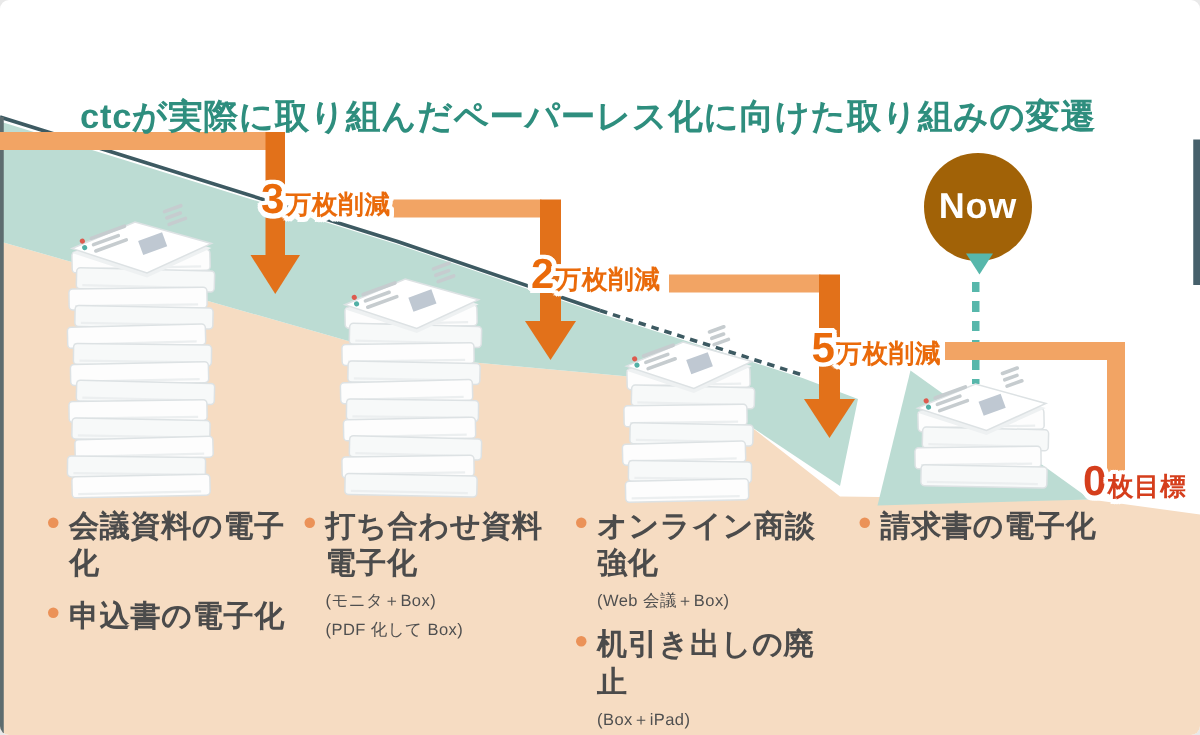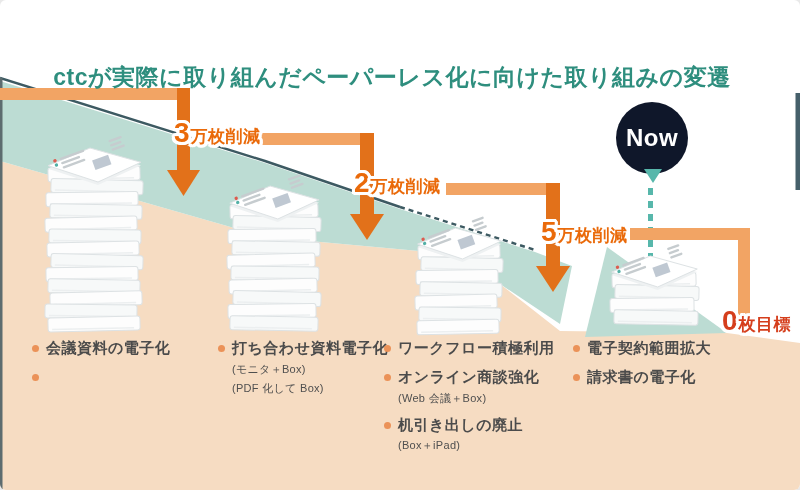--- a/index.html
+++ b/index.html
@@ -25,37 +25,37 @@
       1.5px 3px 0 #fff,-1.5px 3px 0 #fff,1.5px -3px 0 #fff,-1.5px -3px 0 #fff;
   }
   .badge .num{font-size:28px;}
   .badge .unit{font-size:17px;letter-spacing:.5px;}
   .badge.red{color:#d53e1c;}
   .b1{left:174px;top:119px;} .b2{left:354px;top:169px;}
   .b3{left:541px;top:218px;} .b4{left:722px;top:307px;}
   
   .now{
     left:616px;top:102px;width:72px;height:72px;border-radius:50%;
-    background:#0f172a;color:#fff;font-size:24px;font-weight:bold;
+    background:#a16207;color:#fff;font-size:24px;font-weight:bold;
     display:flex;align-items:center;justify-content:center;letter-spacing:.5px;
   }
   .now-tail{
     left:644px;top:169px;width:0;height:0;
     border-left:9px solid transparent;border-right:9px solid transparent;
     border-top:14px solid #57b7ab;
   }
   .now-dash{
     left:648px;top:188px;width:5px;height:68px;
     background:repeating-linear-gradient(180deg,#57b7ab 0 7px,transparent 7px 13px);
   }
   
   .col{top:339px;width:178px;}
   .item{display:flex;align-items:flex-start;margin:0 0 10px 0;}
   .dot{flex:0 0 7px;width:7px;height:7px;border-radius:50%;background:#eb9258;margin:6px 7px 0 0;}
-  .itxt{font-size:15px;font-weight:700;color:#4b4b4b;letter-spacing:.5px;line-height:1.25;}
+  .itxt{font-size:20px;font-weight:700;color:#4b4b4b;letter-spacing:.5px;line-height:1.25;}
   .note{margin:-6px 0 10px 14px;font-size:11px;color:#4f4f4f;letter-spacing:.3px;}
   
   .copyright{
     left:360px;top:465px;width:420px;text-align:center;
     font-size:11.5px;color:#9c9c9c;letter-spacing:.3px;
   }
   svg{display:block;}
 </style>
 </head>
 <body>
@@ -319,52 +319,45 @@
   <div class="abs now-tail"></div>
 
   <div id="lists">
       <div class="abs col" style="left: 32px;">
         <div class="item">
           <span class="dot"></span>
           <span class="itxt">会議資料の電子化</span>
         </div>
         <div class="item">
           <span class="dot"></span>
+          <span class="itxt">申込書の電子化</span>
         </div>
       </div>
-      <div class="abs col" style="left: 218px;">
+      <div class="abs col" style="left: 203px;">
         <div class="item">
           <span class="dot"></span>
           <span class="itxt">打ち合わせ資料電子化</span>
         </div>
         <div class="note">(モニタ＋Box)</div>
         <div class="note">(PDF 化して Box)</div>
       </div>
       <div class="abs col" style="left: 384px;">
         <div class="item">
           <span class="dot"></span>
-          <span class="itxt">ワークフロー積極利用</span>
-        </div>
-        <div class="item">
-          <span class="dot"></span>
           <span class="itxt">オンライン商談強化</span>
         </div>
         <div class="note">(Web 会議＋Box)</div>
         <div class="item">
           <span class="dot"></span>
           <span class="itxt">机引き出しの廃止</span>
         </div>
         <div class="note">(Box＋iPad)</div>
       </div>
       <div class="abs col" style="left: 573px;">
         <div class="item">
           <span class="dot"></span>
-          <span class="itxt">電子契約範囲拡大</span>
-        </div>
-        <div class="item">
-          <span class="dot"></span>
           <span class="itxt">請求書の電子化</span>
         </div>
       </div>
     </div>
 
   <div class="abs title">ctcが実際に取り組んだペーパーレス化に向けた取り組みの変遷</div>
 </div>
 
 </body></html>

